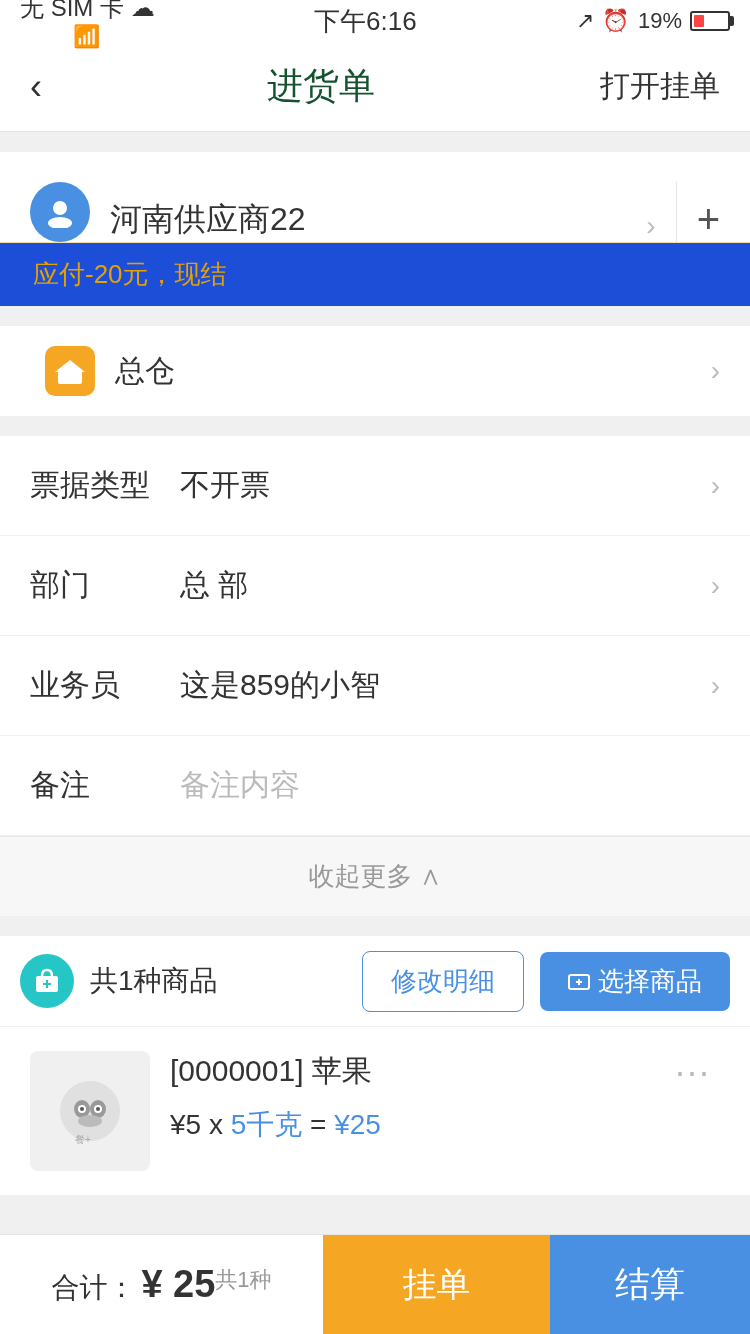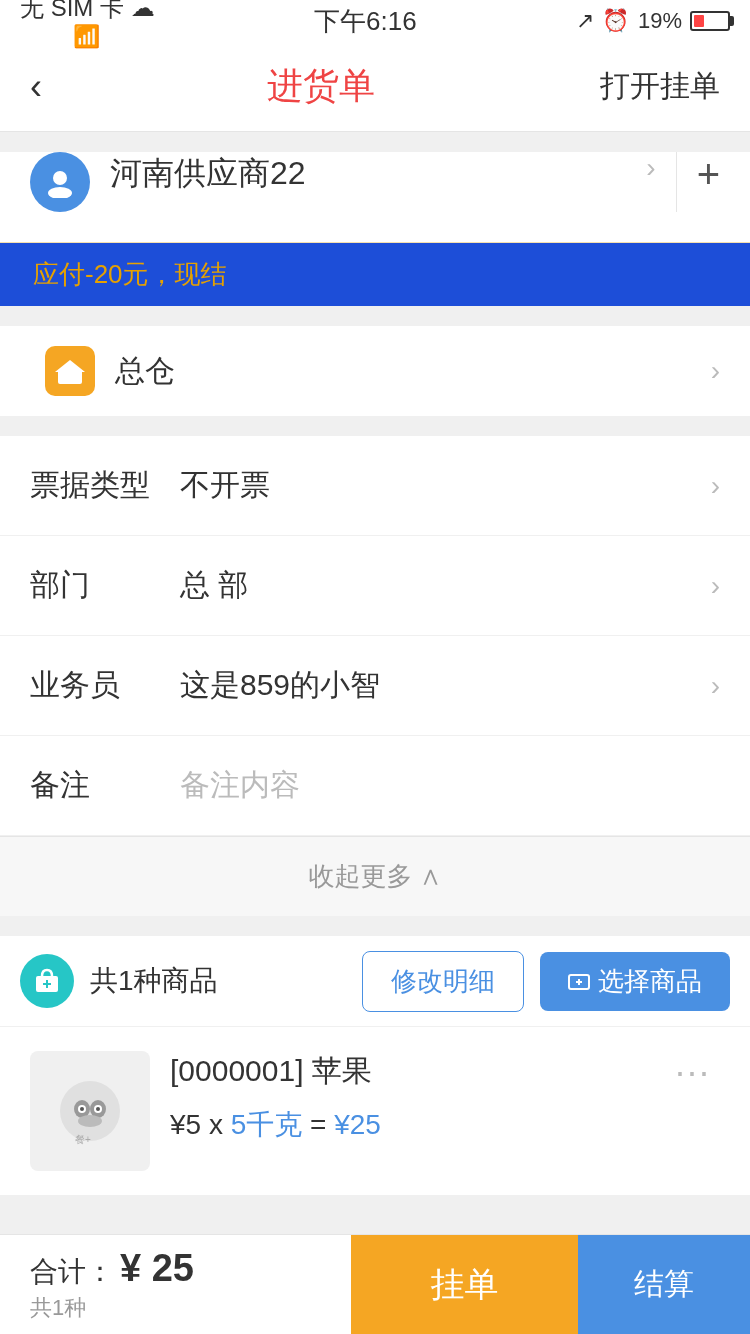--- a/index.html
+++ b/index.html
@@ -63,21 +63,21 @@
       border-bottom: 1px solid #e5e5e5;
     }
     .nav-back {
       font-size: 36px;
       color: #333;
       cursor: pointer;
     }
     .nav-title {
       font-size: 36px;
       font-weight: 500;
-      color: #ef4444;
+      color: #14532d;
     }
     .nav-action {
       font-size: 30px;
       color: #333;
       cursor: pointer;
     }
 
     
     .content {
       width: 750px;
@@ -93,21 +93,21 @@
 
     
     .card {
       width: 750px;
       background: #fff;
     }
 
     
     .supplier-row {
       display: flex;
-      align-items: flex-start;
+      align-items: flex-end;
       padding: 0 30px;
       height: 90px;
       background: #fff;
     }
     .supplier-avatar {
       width: 60px; height: 60px;
       border-radius: 50%;
       background: #4a90e2;
       display: flex; align-items: center; justify-content: center;
       color: #fff;
@@ -303,41 +303,41 @@
       height: 100px;
       display: flex;
       align-items: center;
       background: #fff;
       border-top: 1px solid #e5e5e5;
     }
     .total-section {
       flex: 1;
       padding: 0 30px;
       display: flex;
-      flex-direction: column;
+      flex-direction: row;
       justify-content: center;
     }
     .action-btn-hang {
       width: 227px;
       height: 100px;
       background: #f5a623;
       color: #fff;
       font-size: 34px;
       display: flex;
       align-items: center;
       justify-content: center;
       cursor: pointer;
       border: none;
     }
     .action-btn-checkout {
-      width: 172px;
+      width: 200px;
       height: 100px;
       background: #4a90e2;
       color: #fff;
-      font-size: 30px;
+      font-size: 35px;
       display: flex;
       align-items: center;
       justify-content: center;
       cursor: pointer;
       border: none;
     }
 
     
     .wifi { font-size: 22px; }
   </style>

